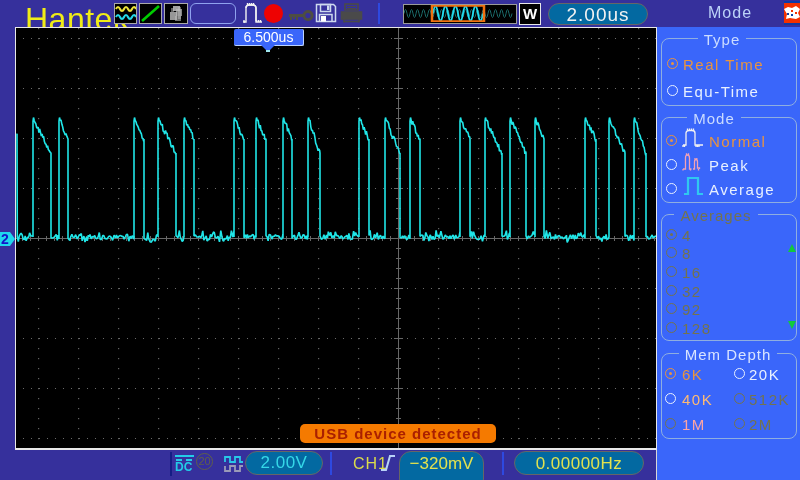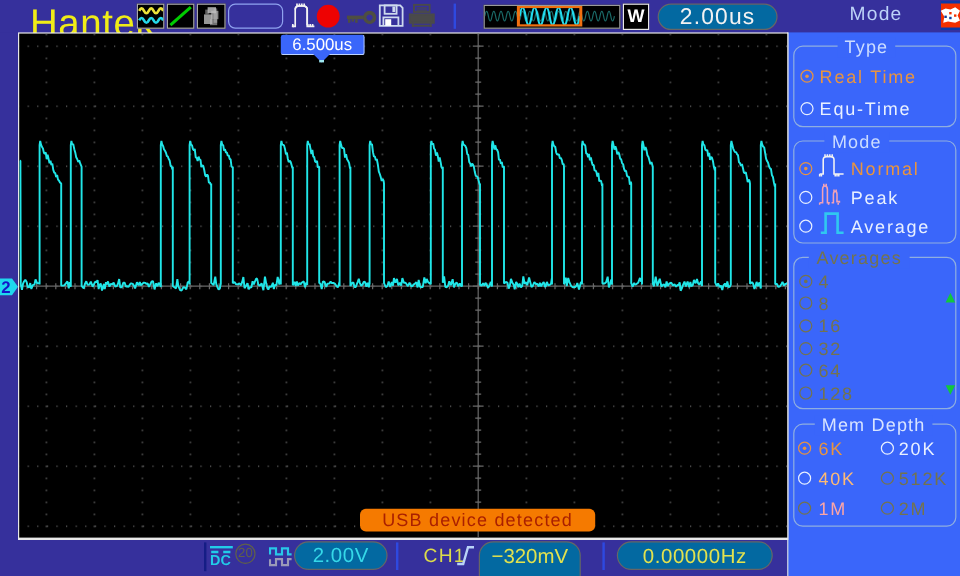--- a/index.html
+++ b/index.html
@@ -137,21 +137,21 @@
 <div class="abs" style="left:234px;top:29px;width:69px;height:16px;background:#3a66fa;border-bottom:1px solid #bcd3ff;border-right:1px solid #bcd3ff;border-radius:2px;color:#fff;font-size:14px;text-align:center;line-height:16px">6.500us</div>
 <div class="abs" style="left:261px;top:45px;width:0;height:0;border-left:7px solid transparent;border-right:7px solid transparent;border-top:7px solid #3a66fa"></div>
 <div class="abs" style="left:266px;top:50px;width:4px;height:2px;background:#9fe8f0"></div>
 
 <div class="abs" style="left:0;top:231px">
 <svg width="16" height="16" viewBox="0 0 16 16">
 <path d="M0 1 L10 1 L15 8 L10 15 L0 15 Z" fill="#1fd8ee"></path>
 <text x="5" y="13" font-size="14" font-weight="bold" fill="#1414c8" text-anchor="middle" font-family="Liberation Sans">2</text>
 </svg></div>
 
-<div class="abs" style="left:300px;top:424px;width:196px;height:19px;background:#f57a00;border-radius:5px;color:#aa2000;font-size:15px;letter-spacing:1px;text-align:center;line-height:19px;font-weight:normal">USB device detected</div>
+<div class="abs" style="left:300px;top:424px;width:196px;height:19px;background:#f57a00;border-radius:5px;color:#aa2000;font-size:15px;letter-spacing:1px;text-align:center;line-height:19px;font-weight:bold">USB device detected</div>
 
 <div class="abs" style="left:661px;top:38px;width:136px;height:68px;border:1px solid #8faee0;border-radius:8px;box-sizing:border-box"></div>
 <div class="hdr" style="left:656px;top:31px;width:132px;color:#cbdcff"><span style="background:#3a66fa">Type</span></div>
 <div class="radio" style="left:667px;top:58px;border:1.5px solid #e89440"></div>
 <div class="abs" style="left:671px;top:62px;width:3px;height:3px;background:#e89440;border-radius:50%"></div>
 <div class="mtxt" style="left:683px;top:56px;color:#e89440">Real Time</div>
 <div class="radio" style="left:667px;top:85px;border:1.5px solid #e8f0ff"></div>
 <div class="mtxt" style="left:683px;top:83px;color:#e8f0ff">Equ-Time</div>
 
 <div class="abs" style="left:661px;top:117px;width:136px;height:86px;border:1px solid #8faee0;border-radius:8px;box-sizing:border-box"></div>
@@ -187,21 +187,21 @@
 <div class="radio" style="left:666px;top:229px;border:1.5px solid #73734e"></div>
 <div class="abs" style="left:670px;top:233px;width:3px;height:3px;background:#73734e;border-radius:50%"></div>
 <div class="mtxt" style="left:682px;top:227px;color:#73734e">4</div>
 <div class="radio" style="left:666px;top:247px;border:1.5px solid #73734e"></div>
 <div class="mtxt" style="left:682px;top:245px;color:#73734e">8</div>
 <div class="radio" style="left:666px;top:266px;border:1.5px solid #73734e"></div>
 <div class="mtxt" style="left:682px;top:264px;color:#73734e">16</div>
 <div class="radio" style="left:666px;top:285px;border:1.5px solid #73734e"></div>
 <div class="mtxt" style="left:682px;top:283px;color:#73734e">32</div>
 <div class="radio" style="left:666px;top:303px;border:1.5px solid #73734e"></div>
-<div class="mtxt" style="left:682px;top:301px;color:#73734e">64</div>
+<div class="mtxt" style="left:682px;top:301px;color:#73734e">92</div>
 <div class="radio" style="left:666px;top:322px;border:1.5px solid #73734e"></div>
 <div class="mtxt" style="left:682px;top:320px;color:#73734e">128</div>
 
 <div class="abs" style="left:788px;top:244px;width:0;height:0;border-left:4px solid transparent;border-right:4px solid transparent;border-bottom:8px solid #12c83c"></div>
 <div class="abs" style="left:788px;top:321px;width:0;height:0;border-left:4px solid transparent;border-right:4px solid transparent;border-top:8px solid #12c83c"></div>
 
 <div class="abs" style="left:661px;top:353px;width:136px;height:86px;border:1px solid #8faee0;border-radius:8px;box-sizing:border-box"></div>
 <div class="hdr" style="left:656px;top:346px;width:144px;color:#d8e4ff"><span style="background:#3a66fa">Mem&nbsp;Depth</span></div>
 <div class="radio" style="left:665px;top:368px;border:1.5px solid #e89440"></div>
 <div class="abs" style="left:669px;top:372px;width:3px;height:3px;background:#e89440;border-radius:50%"></div>

